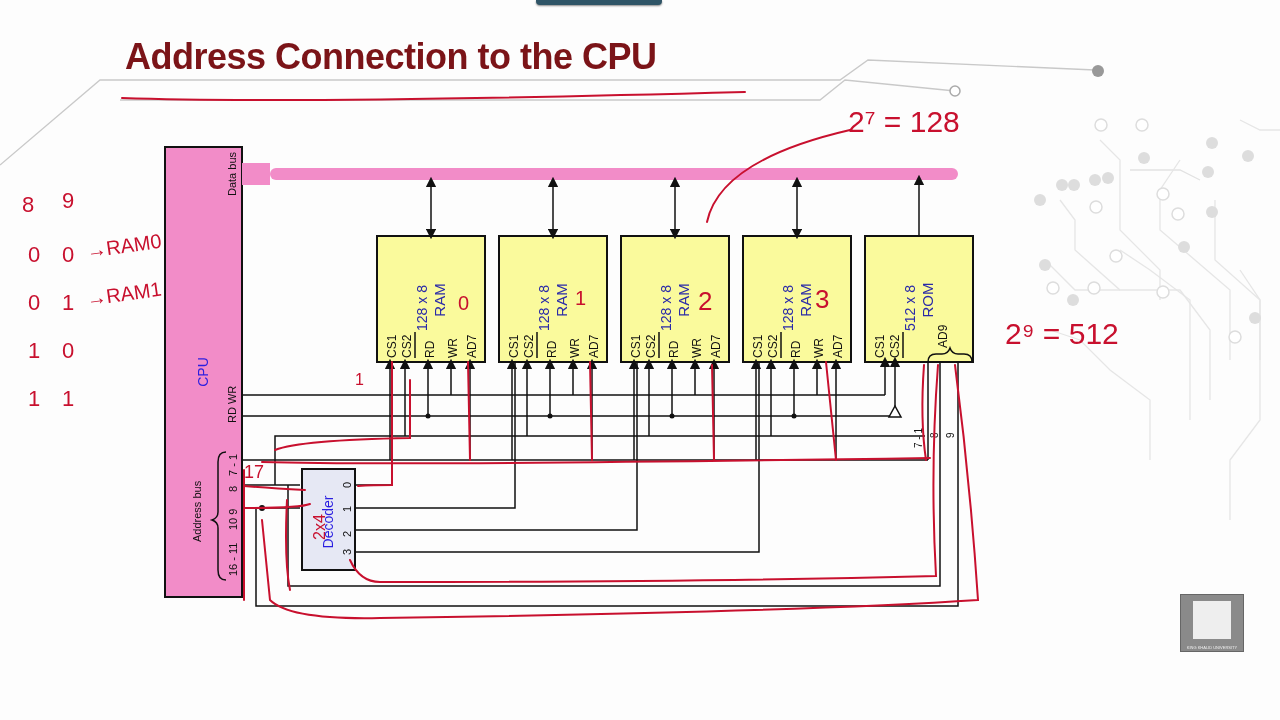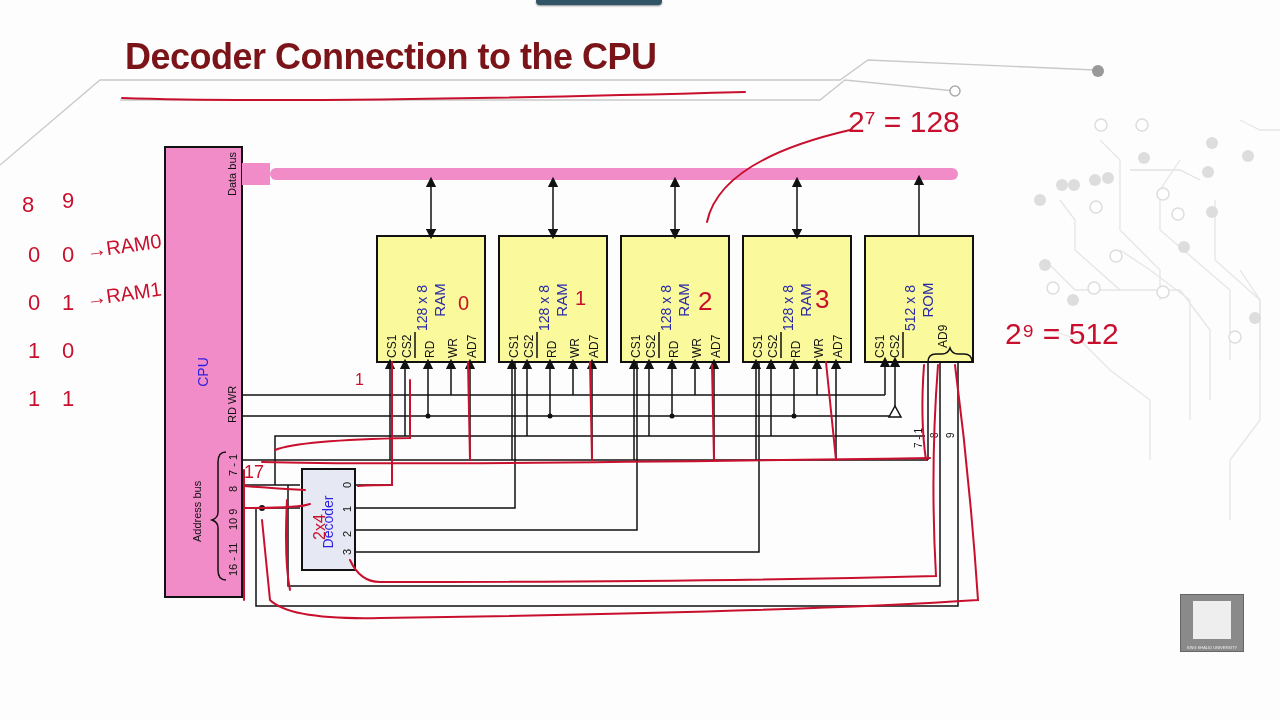--- a/index.html
+++ b/index.html
@@ -58,21 +58,21 @@
       <circle cx="1163" cy="194" r="6"></circle>
       <circle cx="1116" cy="256" r="6"></circle>
       <circle cx="1163" cy="292" r="6"></circle>
       <circle cx="1053" cy="288" r="6"></circle>
       <circle cx="1094" cy="288" r="6"></circle>
       <circle cx="1235" cy="337" r="6"></circle>
       <circle cx="1178" cy="214" r="6"></circle>
     </g>
   </svg>
 
-  <div class="title">Decoder Connection to the CPU</div>
+  <div class="title">Address Connection to the CPU</div>
 
   <svg id="diagram" width="1280" height="720" style="position:absolute;left:0;top:0">
     <defs>
       <marker id="arr" viewBox="0 0 10 10" refX="5" refY="5" markerWidth="7" markerHeight="7" orient="auto-start-reverse">
         <path d="M0,0 L10,5 L0,10 z" fill="#111"></path>
       </marker>
     </defs>
 
     <rect x="165" y="147" width="77" height="450" fill="#f28cc8" stroke="#111" stroke-width="2"></rect>
     <text transform="translate(208,372) rotate(-90)" font-size="14" fill="#2a1ee0" text-anchor="middle">CPU</text>

